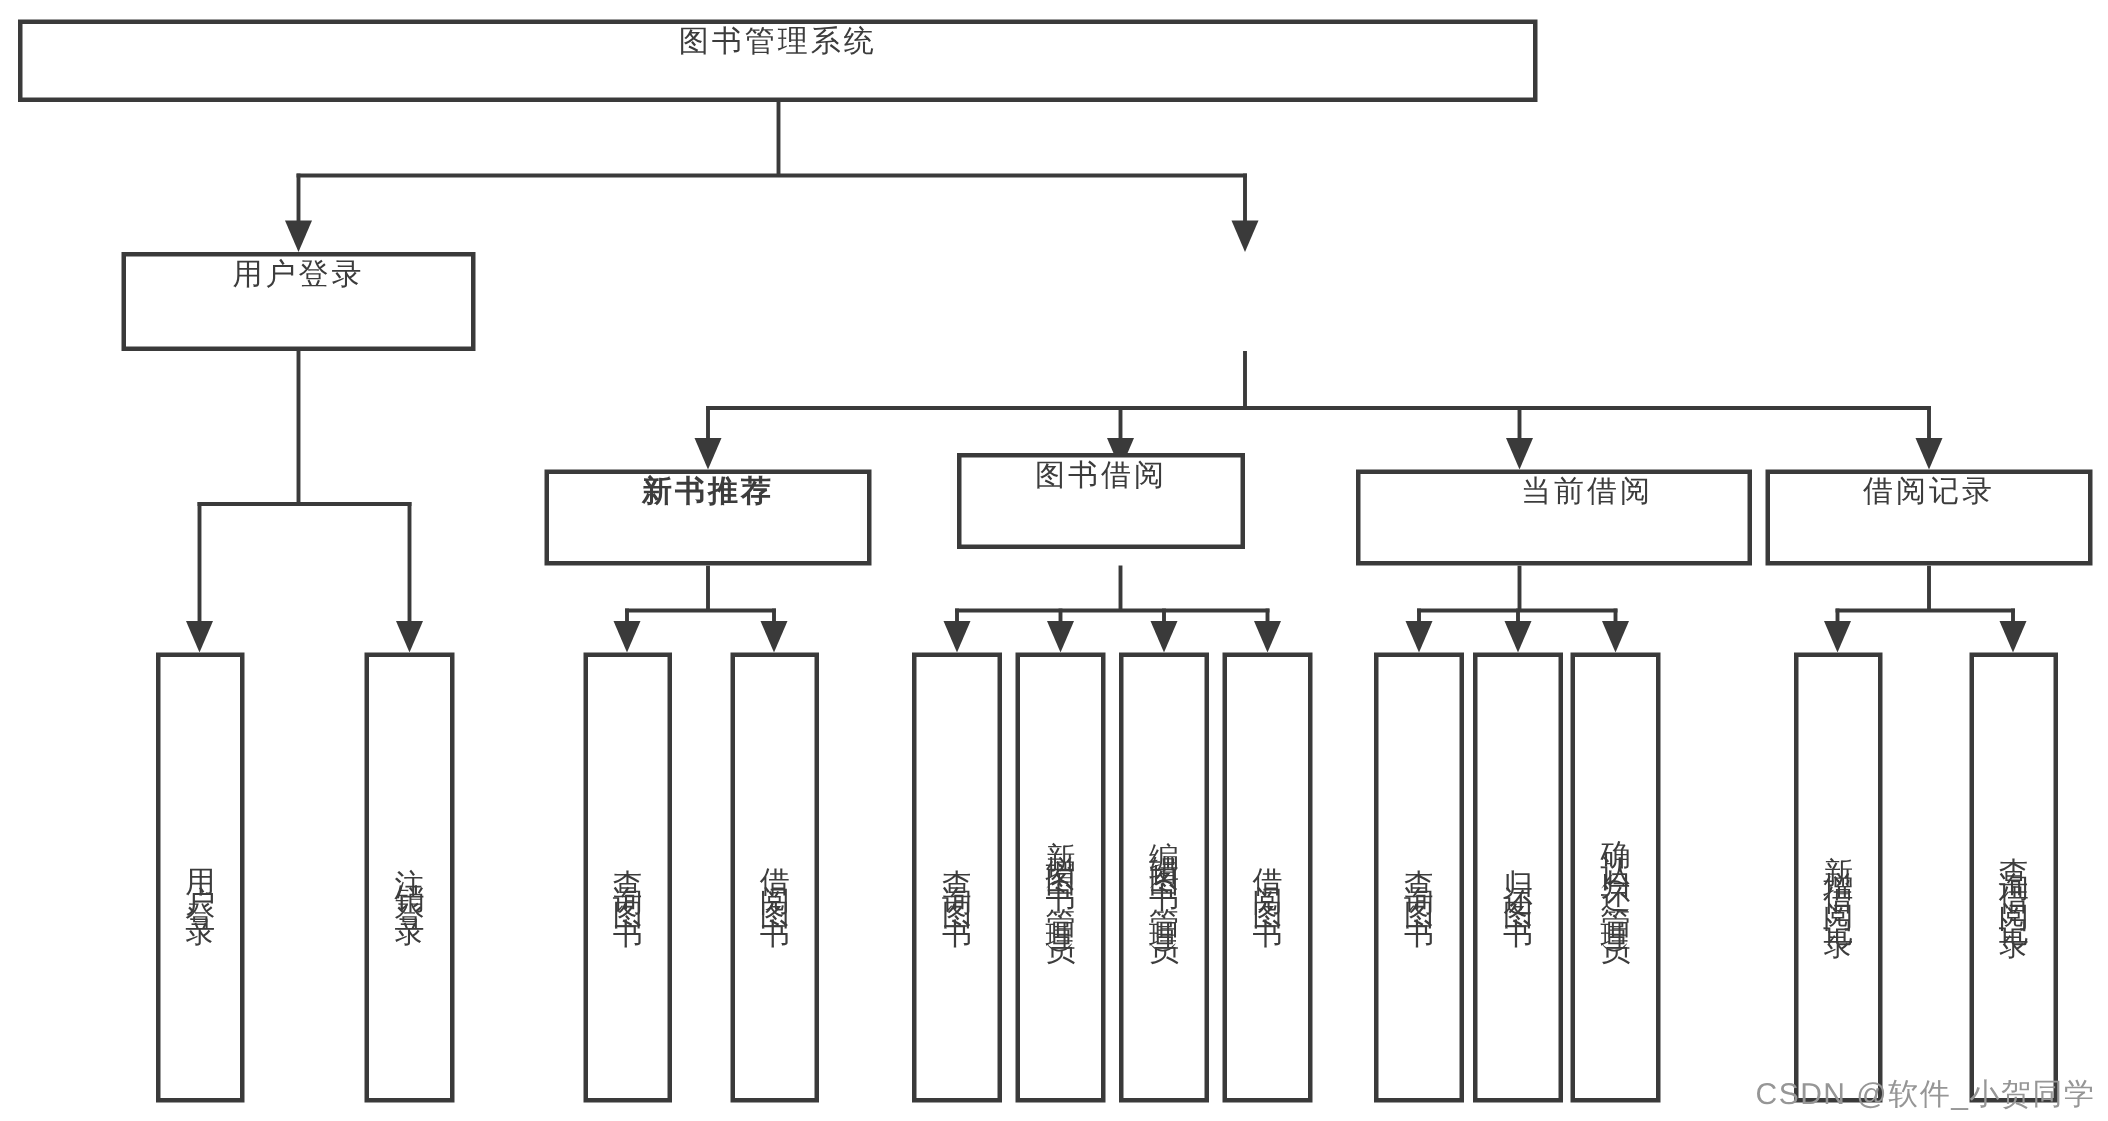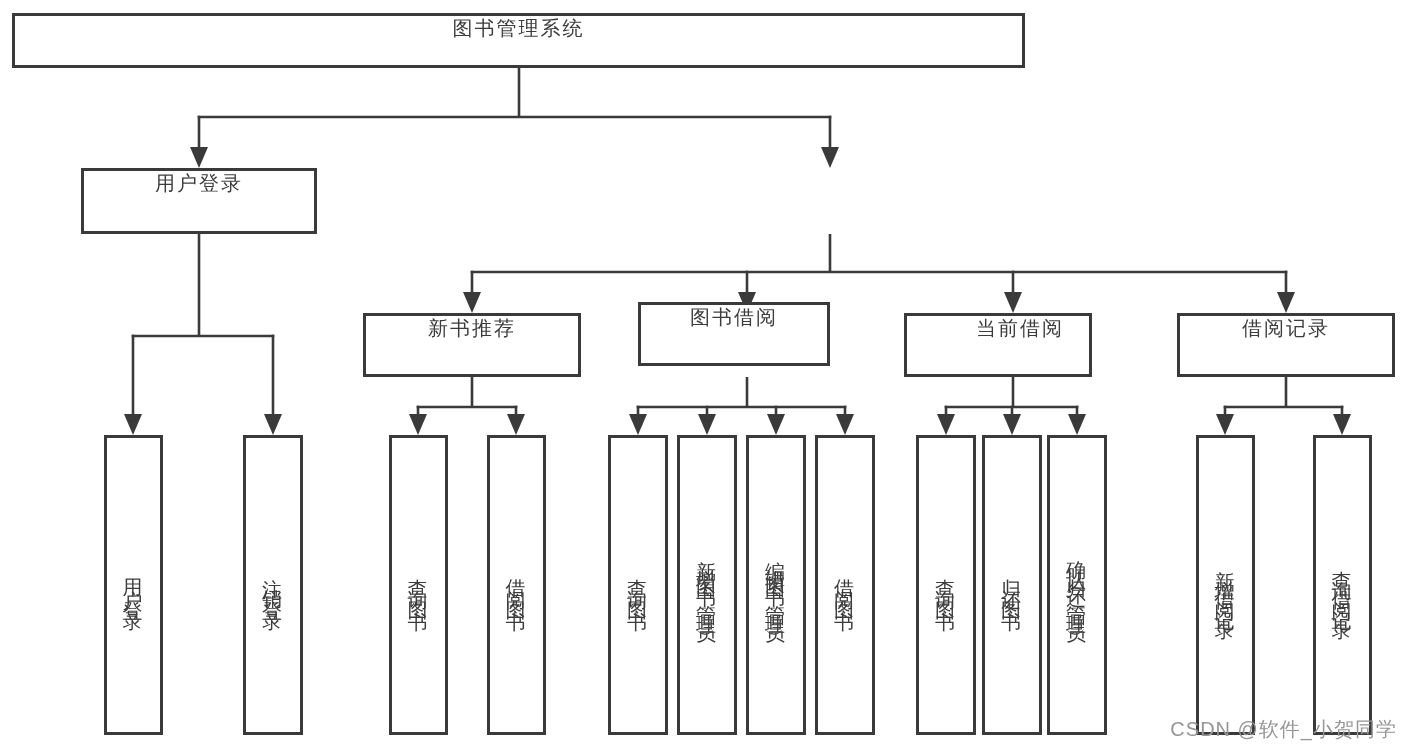--- a/index.html
+++ b/index.html
@@ -125,27 +125,27 @@
     </svg>
 
   <div class="node" style="left:12px;top:13px;width:1013px;height:55px;">
     <span>图书管理系统</span>
   </div>
 
   <div class="node" style="left:81px;top:168px;width:236px;height:66px;">
     <span>用户登录</span>
   </div>
 
-  <div class="node" style="left:363px;top:313px;width:218px;height:64px;">
+  <div class="node" style="left:363px;top:313px;width:218px;height:64px;font-weight:bold;">
     <span>新书推荐</span>
   </div>
   <div class="node" style="left:638px;top:302px;width:192px;height:64px;">
     <span>图书借阅</span>
   </div>
-  <div class="node" style="left:904px;top:313px;width:188px;height:64px;padding-left:44px;">
+  <div class="node" style="left:904px;top:313px;width:264px;height:64px;padding-left:44px;">
     <span>当前借阅</span>
   </div>
   <div class="node" style="left:1177px;top:313px;width:218px;height:64px;">
     <span>借阅记录</span>
   </div>
 
   <div class="vnode" style="left:104px;top:435px;width:59px;height:300px;">
     <span>用户登录</span>
   </div>
   <div class="vnode" style="left:243px;top:435px;width:60px;height:300px;">

